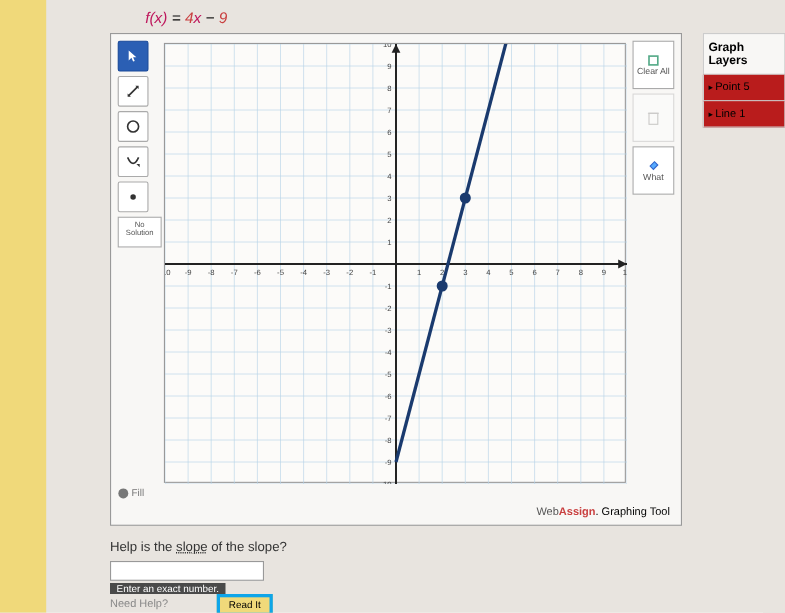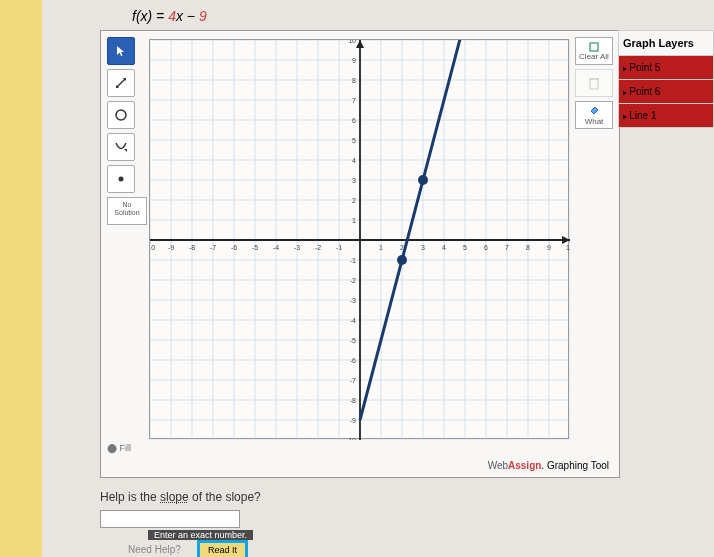--- a/index.html
+++ b/index.html
@@ -21,21 +21,21 @@
   position: absolute;
   left: 42px; top: 0;
   width: 672px; height: 557px;
 }
 .equation {
   position: absolute;
   left: 90px; top: 8px;
   font-size: 14px;
   font-style: italic;
 }
-.equation .fx { color: #000000; }
+.equation .fx { color: #be185d; }
 .equation .num { color: #c94040; }
 .graph-panel {
   position: absolute;
   left: 58px; top: 30px;
   width: 520px; height: 448px;
   background: #f8f7f5;
   border: 1px solid #999;
 }
 .toolbox {
   position: absolute;
@@ -86,42 +86,42 @@
 }
 .right-controls {
   position: absolute;
   right: 6px; top: 6px;
   width: 38px;
   display: flex;
   flex-direction: column;
   gap: 4px;
 }
 .clear-btn, .fill-btn, .trash-btn {
-  width: 38px; height: 28px;
+  width: 38px; height: 44px;
   background: #fff;
   border: 1px solid #aaa;
   font-size: 8px;
   display: flex;
   flex-direction: column;
   align-items: center; justify-content: center;
   cursor: pointer;
   color: #555;
 }
 .footer-label {
   position: absolute;
   right: 10px; bottom: 6px;
   font-size: 10px;
   margin-left: 40px;
 }
 .footer-label .wa { color: #555; }
 .footer-label .wa b { color: #c94040; font-weight: bold; }
 .layers-panel {
   position: absolute;
   right: 0; top: 30px;
-  width: 96px;
+  width: 75px;
 }
 .layers-header {
   background: #f8f7f5;
   border: 1px solid #ccc;
   padding: 6px 4px;
   font-size: 11px;
   font-weight: bold;
 }
 .layer-item {
   background: #b91c1c;
@@ -148,28 +148,26 @@
   padding: 0 3px;
   font-size: 11px;
 }
 .tooltip {
   position: absolute;
   left: 58px; top: 530px;
   background: #4a4a4a;
   color: #fff;
   font-size: 9px;
   padding: 0 6px;
-  margin-left: 48px;
 }
 .need-help {
   position: absolute;
   left: 58px; top: 544px;
   font-size: 10px;
   color: #888;
-  margin-left: 28px;
 }
 .read-it {
   position: absolute;
   left: 155px; top: 540px;
   background: #f0d97a;
   border: 3px solid #0ea5e9;
   font-size: 9px;
   padding: 2px 8px;
   cursor: pointer;
 }
@@ -337,21 +335,20 @@
     </div>
 
     <div class="footer-label">
       <span class="wa"><span>Web</span><b>Assign</b></span><span>. Graphing Tool</span>
     </div>
   </div>
 
   <div class="layers-panel">
     <div class="layers-header">Graph Layers</div>
     <div class="layer-item">Point 5</div>
-    <div class="layer-item">Point 6</div>
     <div class="layer-item">Line 1</div>
   </div>
 
   <div class="question">
     <span>Help is the </span><span class="u">slope</span><span> of the slope?</span>
   </div>
   <input class="answer-box" value="" style="">
   <div class="tooltip">Enter an exact number.</div>
   <div class="need-help">Need Help?</div>
   <div class="read-it">Read It</div>

